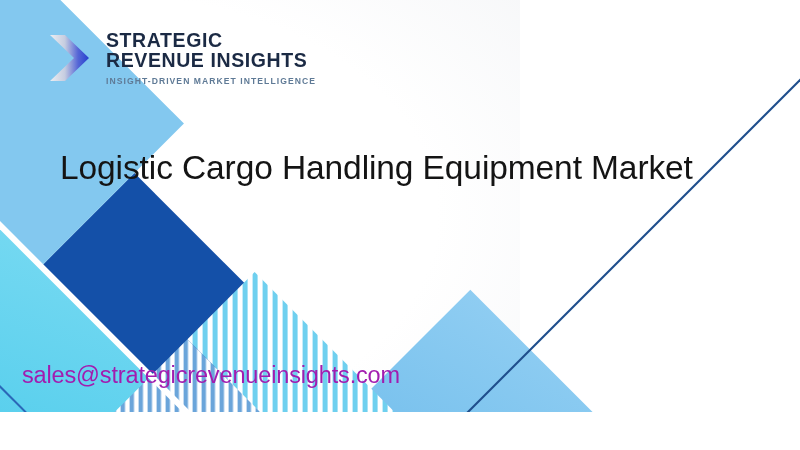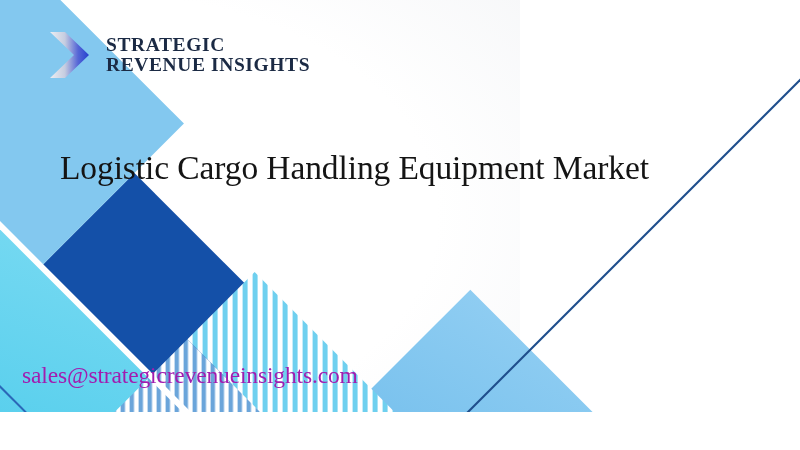--- a/index.html
+++ b/index.html
@@ -6,21 +6,21 @@
     margin: 0;
     padding: 0;
     background: #ffffff;
   }
   #slide {
     position: relative;
     width: 800px;
     height: 412px;
     overflow: hidden;
     background: #ffffff;
-    font-family: Liberation Serif, serif;
+    font-family: Liberation Sans, sans-serif;
   }
 
   
   .art {
     position: absolute;
     inset: 0;
     overflow: hidden;
     pointer-events: none;
   }
   .art svg { display: block; width: 800px; height: 450px; }
@@ -194,20 +194,21 @@
           <stop offset="38%" stop-color="#c6cde0"></stop>
           <stop offset="72%" stop-color="#5566d6"></stop>
           <stop offset="100%" stop-color="#2440cf"></stop>
         </linearGradient>
       </defs>
       <path d="M2 2 L26 25 L2 48 L17 48 L41 25 L17 2 Z" fill="url(#chev)"></path>
     </svg>
     <div class="logo-text">
       <div class="logo-line1">STRATEGIC</div>
       <div class="logo-line2">REVENUE INSIGHTS</div>
+      <div class="logo-tagline">INSIGHT-DRIVEN MARKET INTELLIGENCE</div>
     </div>
   </div>
 
   <div class="headline">Logistic Cargo Handling Equipment Market</div>
 
   <div class="email">sales@strategicrevenueinsights.com</div>
 
 </div>
 
 </body></html>

